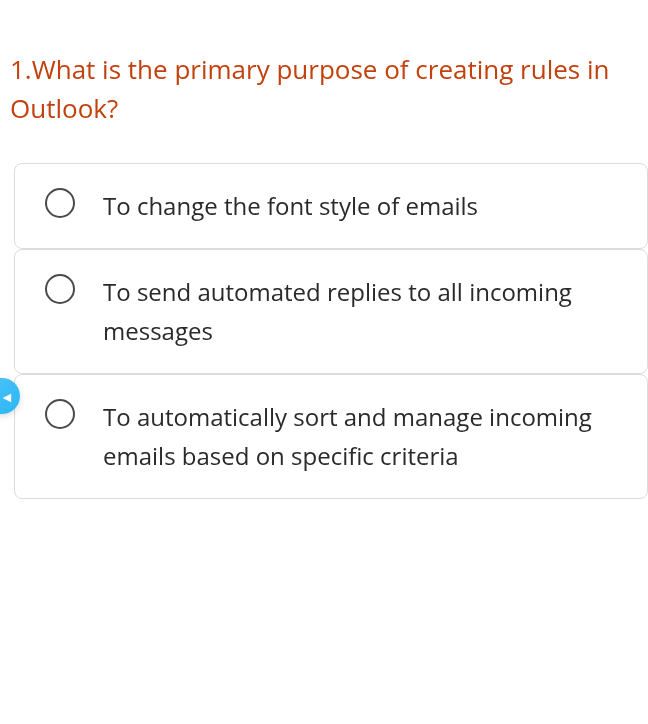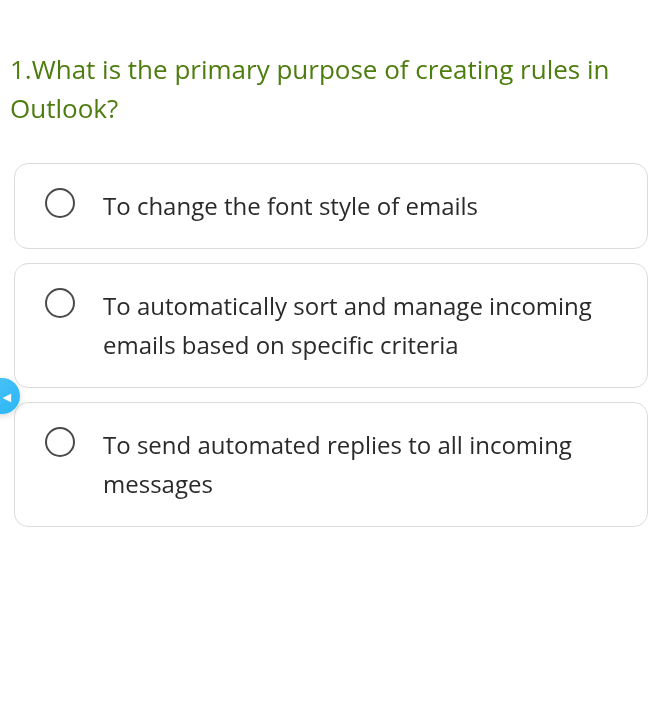--- a/index.html
+++ b/index.html
@@ -10,32 +10,32 @@
     body {
       font-family: 'Segoe UI', 'Open Sans', Arial, sans-serif;
       background: #fff;
       width: 648px;
       height: 724px;
       overflow: hidden;
       position: relative;
     }
     .question-text {
       font-size: 26px;
-      color: #4d7c0f;
+      color: #c2410c;
       line-height: 1.5;
       padding: 50px 10px 35px 10px;
       font-weight: 400;
     }
     .options-container {
       padding-left: 14px;
     }
     .option {
       border: 1px solid #dcdcdc;
-      border-radius: 14px;
-      margin-bottom: 14px;
+      border-radius: 8px;
+      margin-bottom: 0;
       padding: 22px 18px 22px 30px;
       display: flex;
       align-items: flex-start;
       cursor: pointer;
       background: #fff;
     }
     .radio-circle {
       width: 30px;
       height: 30px;
       border: 2.5px solid #4a4a4a;
@@ -77,23 +77,23 @@
   <span>1.</span><span>What is the primary purpose of creating rules in Outlook?</span>
 </div>
 
 <div class="options-container">
   <div class="option">
     <div class="radio-circle"></div>
     <div class="option-text">To change the font style of emails</div>
   </div>
   <div class="option">
     <div class="radio-circle"></div>
-    <div class="option-text">To automatically sort and manage incoming emails based on specific criteria</div>
+    <div class="option-text">To send automated replies to all incoming messages</div>
   </div>
   <div class="option">
     <div class="radio-circle"></div>
-    <div class="option-text">To send automated replies to all incoming messages</div>
+    <div class="option-text">To automatically sort and manage incoming emails based on specific criteria</div>
   </div>
 </div>
 
 <div class="side-tab">
   <span class="side-tab-icon">◄</span>
 </div>
 
 </body></html>

